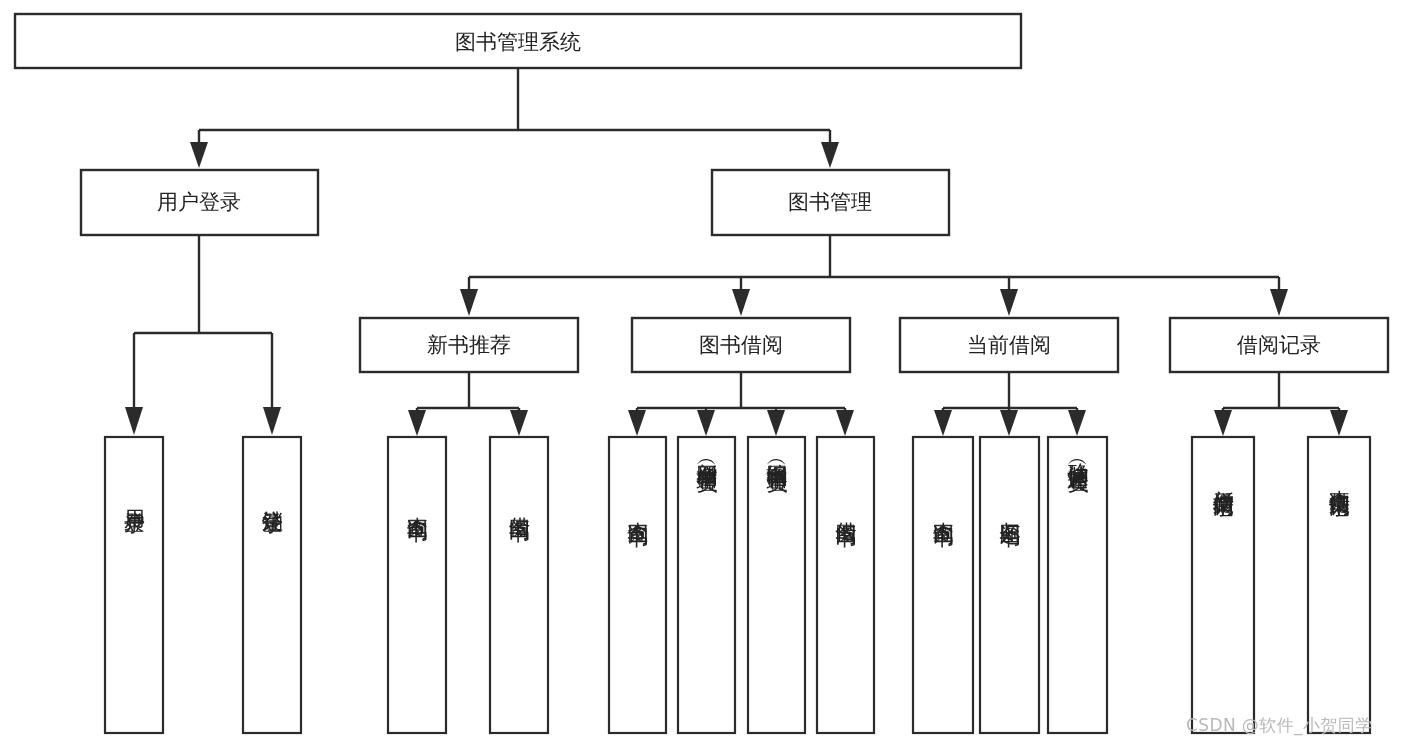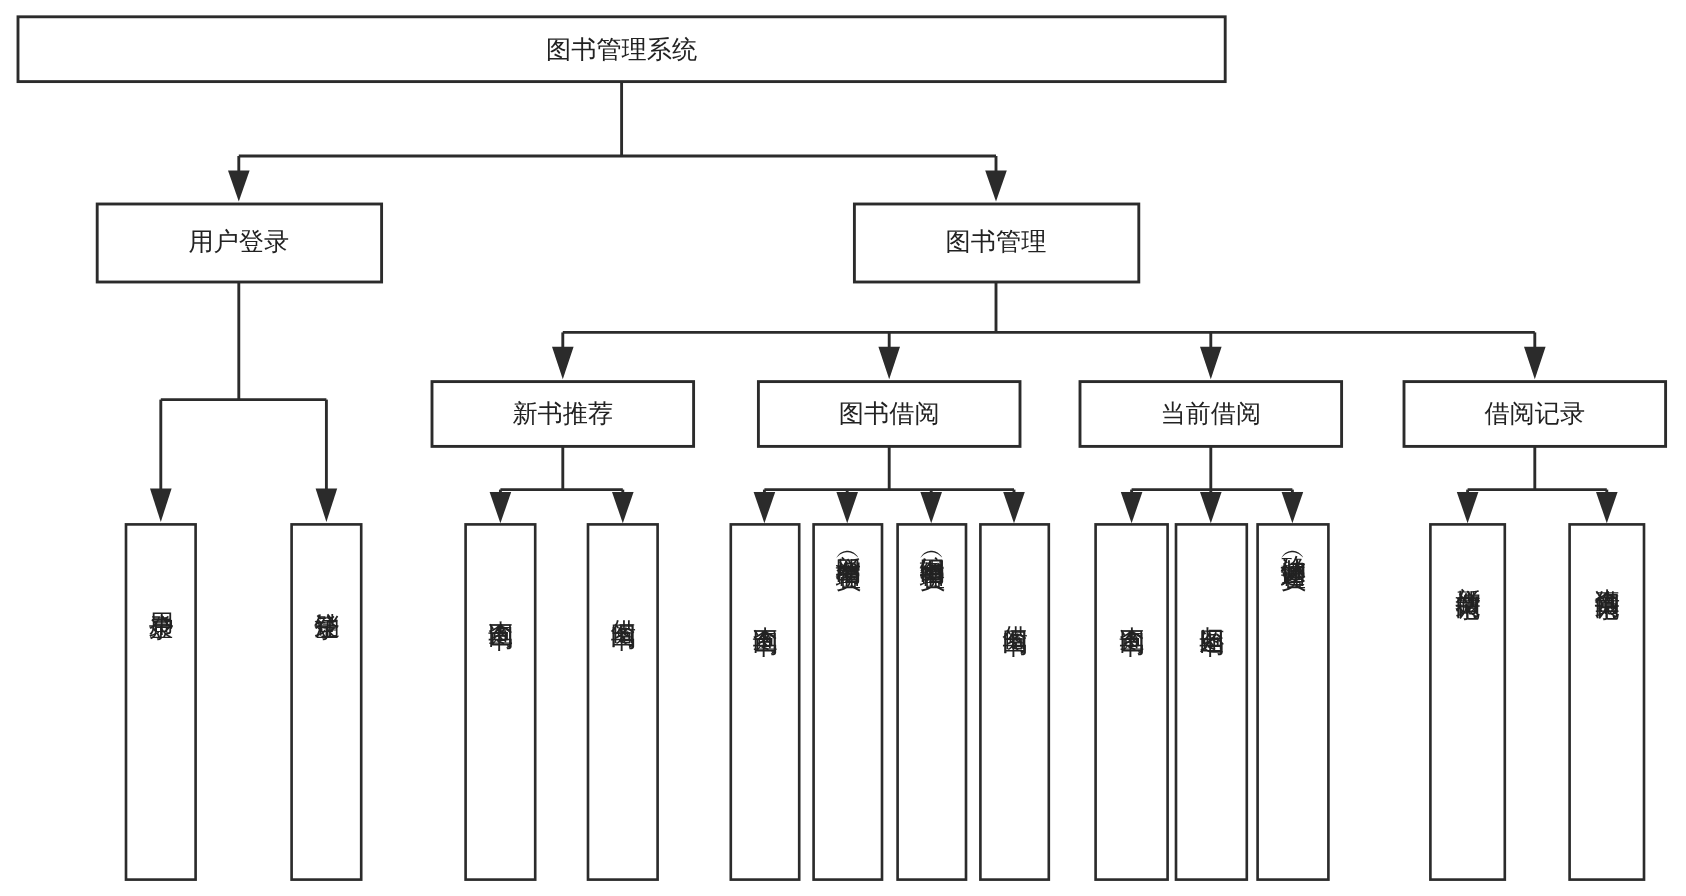--- a/index.html
+++ b/index.html
@@ -243,14 +243,15 @@
     <span class="vert-label">确认归还（管理员）</span>
   </div>
 
   <div class="vert-label-wrap" style="left:1192px; top:473px; width:62px; height:260px;">
     <span class="vert-label">新增借阅记录</span>
   </div>
   <div class="vert-label-wrap" style="left:1308px; top:473px; width:62px; height:260px;">
     <span class="vert-label">查询借阅记录</span>
   </div>
 
+  <div class="watermark">CSDN @软件_小贺同学</div>
 
 </div>
 
 </body></html>

